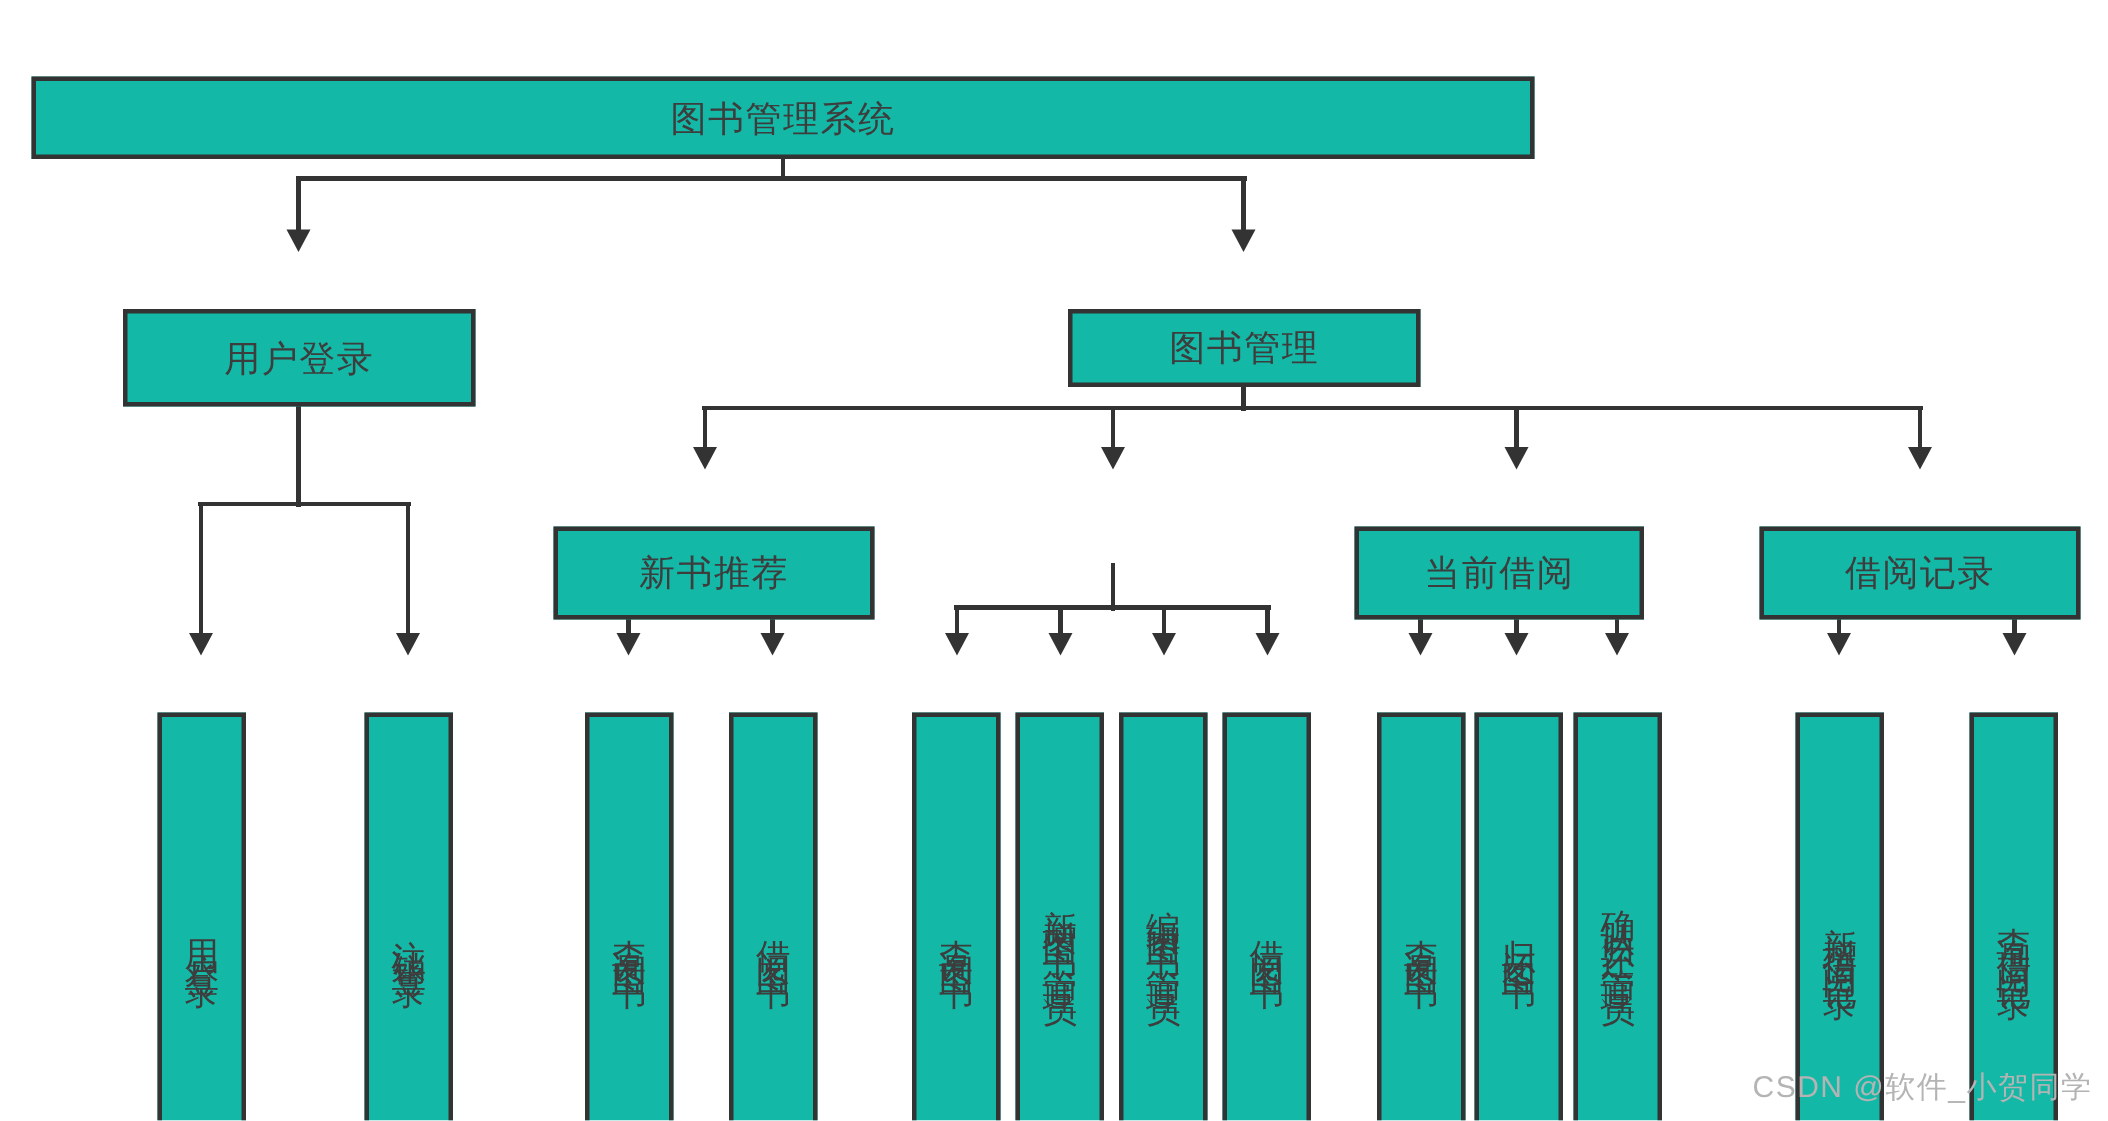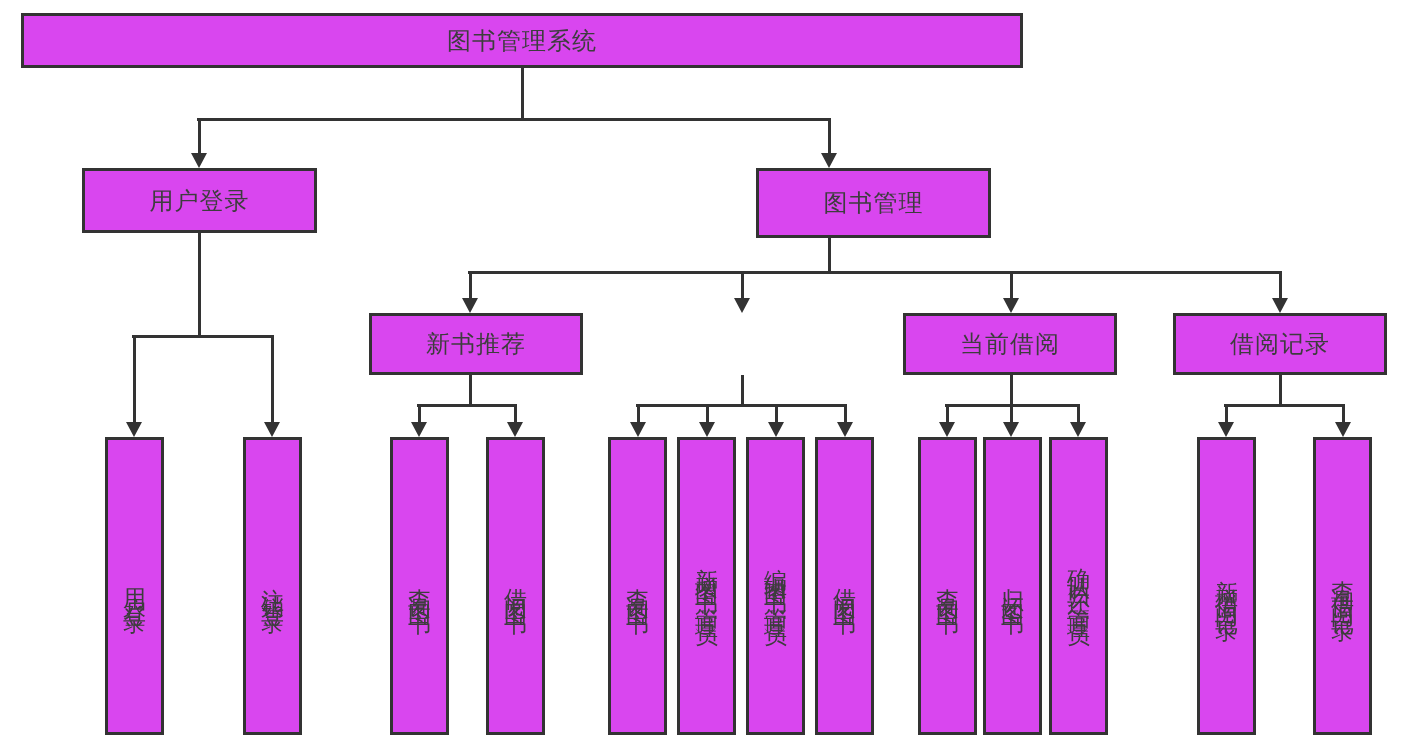--- a/index.html
+++ b/index.html
@@ -13,29 +13,30 @@
     position:relative;
     width:1405px;height:747px;
     background:var(--bg);
     font-family:"Liberation Sans","DejaVu Sans",sans-serif;
     overflow:hidden;
   }
   .connectors{position:absolute;left:0;top:0;}
   .box{
     position:absolute;
     box-sizing:border-box;
-    background:#d946ef;
+    background:#14b8a6;
     border:3px solid var(--line);
     display:flex;
     align-items:center;
     justify-content:center;
     font-size:24px;
     color:var(--text);
     letter-spacing:1px;
     white-space:nowrap;
+    margin-top:38px;
   }
   .leaf{
     writing-mode:vertical-rl;
     text-orientation:mixed;
     font-size:23px;
     letter-spacing:8px;
     line-height:1;
     white-space:normal;
   }
   .watermark{
@@ -107,37 +108,38 @@
       <polygon points="1003,422 1019,422 1011,437"></polygon>
       <polygon points="1070,422 1086,422 1078,437"></polygon>
       <polygon points="1218,422 1234,422 1226,437"></polygon>
       <polygon points="1335,422 1351,422 1343,437"></polygon>
     </g>
   </svg>
 
   <div class="box" style="left:21px;top:13px;width:1002px;height:55px;">图书管理系统</div>
 
   <div class="box" style="left:82px;top:168px;width:235px;height:65px;">用户登录</div>
-  <div class="box" style="left:756px;top:168px;width:235px;height:70px;">图书管理</div>
+  <div class="box" style="left:712px;top:168px;width:235px;height:52px;">图书管理</div>
 
   <div class="box" style="left:369px;top:313px;width:214px;height:62px;">新书推荐</div>
-  <div class="box" style="left:903px;top:313px;width:214px;height:62px;font-family:Liberation Serif, serif;">当前借阅</div>
+  <div class="box" style="left:903px;top:313px;width:193px;height:62px;font-family:Liberation Serif, serif;">当前借阅</div>
   <div class="box" style="left:1173px;top:313px;width:214px;height:62px;">借阅记录</div>
 
   <div class="box leaf" style="left:105px;top:437px;width:59px;height:298px;">用户登录</div>
   <div class="box leaf" style="left:243px;top:437px;width:59px;height:298px;">注销登录</div>
 
   <div class="box leaf" style="left:390px;top:437px;width:59px;height:298px;">查询图书</div>
   <div class="box leaf" style="left:486px;top:437px;width:59px;height:298px;">借阅图书</div>
 
   <div class="box leaf" style="left:608px;top:437px;width:59px;height:298px;">查询图书</div>
   <div class="box leaf" style="left:677px;top:437px;width:59px;height:298px;">新增图书（管理员）</div>
   <div class="box leaf" style="left:746px;top:437px;width:59px;height:298px;">编辑图书（管理员）</div>
   <div class="box leaf" style="left:815px;top:437px;width:59px;height:298px;">借阅图书</div>
 
   <div class="box leaf" style="left:918px;top:437px;width:59px;height:298px;">查询图书</div>
   <div class="box leaf" style="left:983px;top:437px;width:59px;height:298px;">归还图书</div>
   <div class="box leaf" style="left:1049px;top:437px;width:59px;height:298px;">确认归还（管理员）</div>
 
   <div class="box leaf" style="left:1197px;top:437px;width:59px;height:298px;">新增借阅记录</div>
   <div class="box leaf" style="left:1313px;top:437px;width:59px;height:298px;">查询借阅记录</div>
 
+  <div class="watermark">CSDN @软件_小贺同学</div>
 </div>
 
 </body></html>

